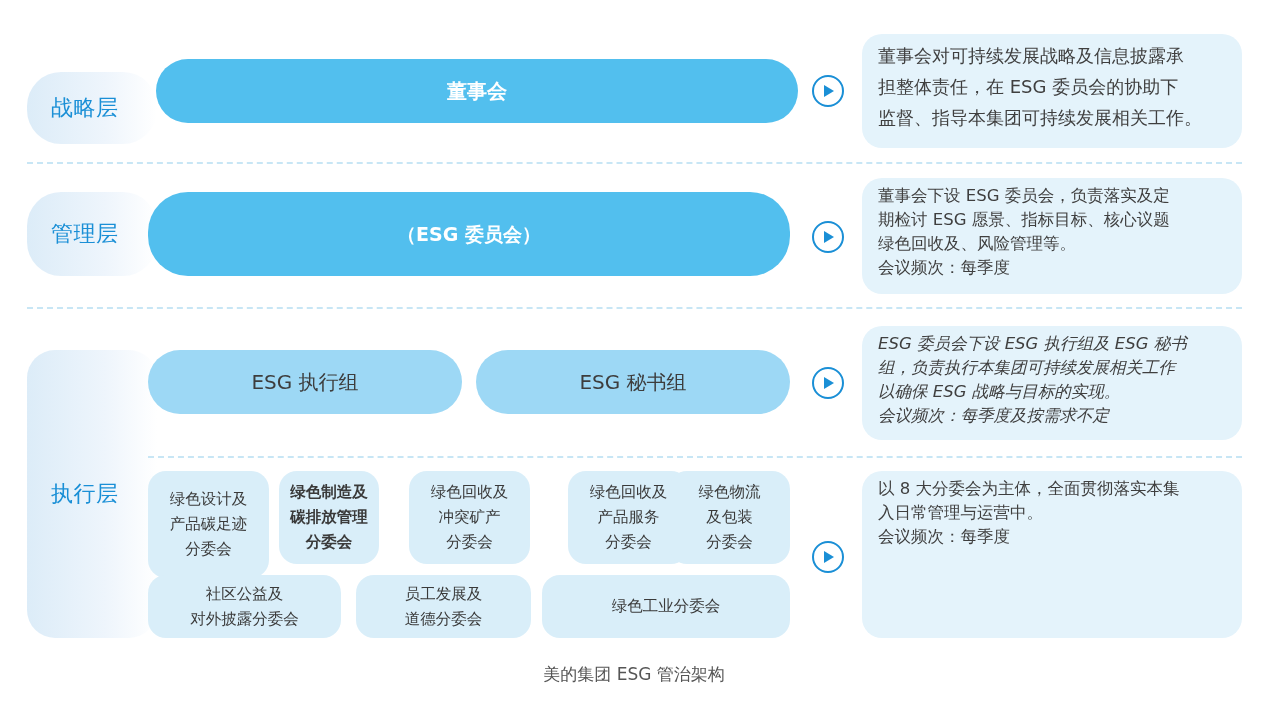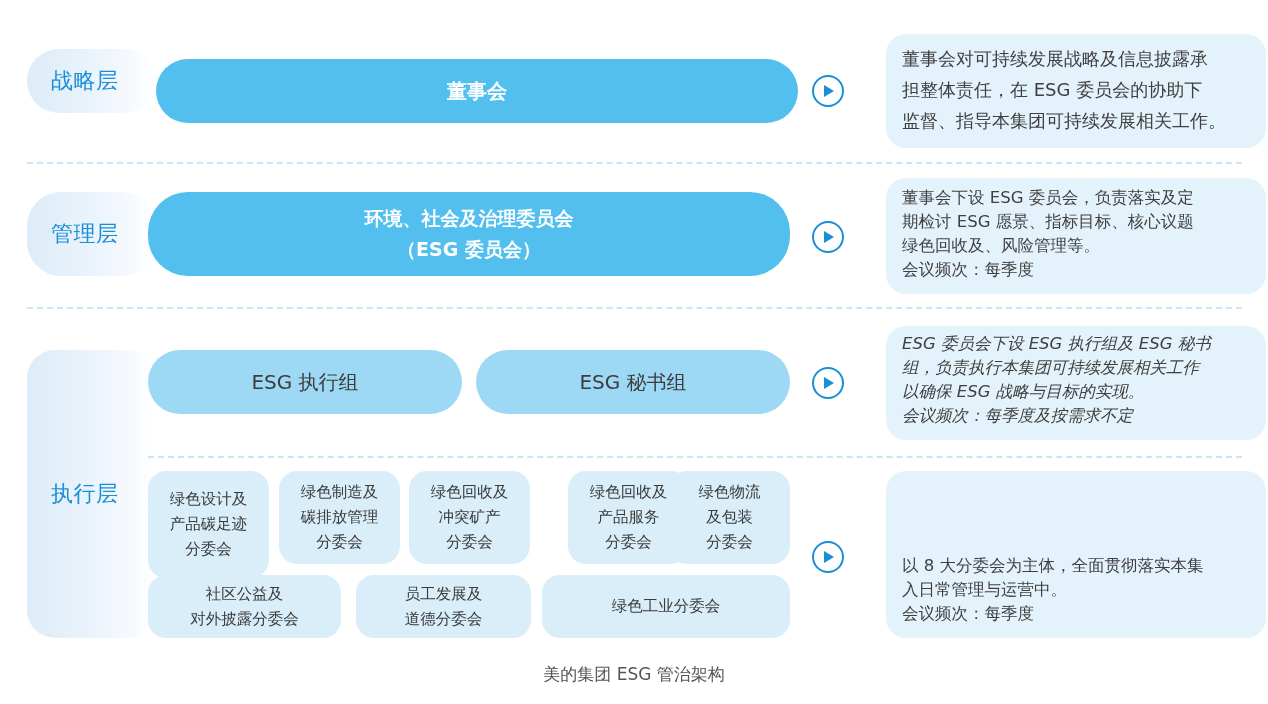--- a/index.html
+++ b/index.html
@@ -22,24 +22,24 @@
   .pill.dark { background: #52bfee; color: #ffffff; font-weight: bold; font-size: 19px; line-height: 31px; }
   .pill.mid { background: #9dd8f5; color: #3d3d3d; font-size: 20px; }
 
   .sub {
     position: absolute; background: #d9eef9; border-radius: 18px;
     display: flex; align-items: center; justify-content: center; flex-direction: column;
     text-align: center; font-size: 15.5px; line-height: 25px; color: #3a3a3a;
   }
 
   .desc {
-    position: absolute; left: 886px; width: 380px;
+    position: absolute; left: 862px; width: 380px;
     background: #e4f3fb; border-radius: 20px;
-    padding: 12px 16px; font-size: 16.5px; line-height: 24px; color: #3f3f3f;
-    display: flex; flex-direction: column; justify-content: flex-end;
+    padding: 6px 16px; font-size: 16.5px; line-height: 24px; color: #3f3f3f;
+    display: flex; flex-direction: column; justify-content: flex-start;
   }
   .desc.big { font-size: 18px; line-height: 31px; }
 
   .play {
     position: absolute; left: 812px; width: 32px; height: 32px;
     border: 2px solid #1a8fd6; border-radius: 50%;
     display: flex; align-items: center; justify-content: center;
   }
   .play svg { display: block; }
 
@@ -49,21 +49,21 @@
   }
 
   .caption {
     position: absolute; left: 0; width: 1268px; top: 663px;
     text-align: center; font-size: 17px; color: #555;
   }
 </style>
 </head>
 <body>
 
-<div class="layer-tab" style="top:49px; width:130px; height:64px;">
+<div class="layer-tab" style="top:72px; width:130px; height:72px;">
   <span>战略层</span>
 </div>
 <div class="pill dark" style="left:156px; top:59px; width:642px; height:64px; font-size:20px;">
   <span>董事会</span>
 </div>
 <div class="play" style="top:75px;">
   <svg width="14" height="14" viewBox="0 0 14 14">
       <polygon points="3,1 13,7 3,13" fill="#1a8fd6"></polygon>
     </svg>
 </div>
@@ -72,21 +72,20 @@
   <div>担整体责任，在 ESG 委员会的协助下</div>
   <div>监督、指导本集团可持续发展相关工作。</div>
 </div>
 
 <div class="divider" style="left:27px; width:1215px; top:162px;"></div>
 
 <div class="layer-tab" style="top:192px; width:130px; height:84px;">
   <span>管理层</span>
 </div>
 <div class="pill dark" style="left:148px; top:192px; width:642px; height:84px;">
-  <span>环境、社会及治理委员会</span>
   <span>（ESG 委员会）</span>
 </div>
 <div class="play" style="top:221px;">
   <svg width="14" height="14" viewBox="0 0 14 14">
       <polygon points="3,1 13,7 3,13" fill="#1a8fd6"></polygon>
     </svg>
 </div>
 <div class="desc" style="top:178px; height:116px;">
   <div>董事会下设 ESG 委员会，负责落实及定</div>
   <div>期检讨 ESG 愿景、指标目标、核心议题</div>
@@ -118,21 +117,21 @@
   <div>会议频次：每季度及按需求不定</div>
 </div>
 
 <div class="divider" style="left:148px; width:1094px; top:456px;"></div>
 
 <div class="sub" style="left:148px; top:471px; width:121px; height:107px;">
   <div>绿色设计及</div>
   <div>产品碳足迹</div>
   <div>分委会</div>
 </div>
-<div class="sub" style="left:279px; top:471px; width:121px; height:93px;">
+<div class="sub" style="left:279px; top:471px; width:100px; height:93px;font-weight:bold;">
   <div>绿色制造及</div>
   <div>碳排放管理</div>
   <div>分委会</div>
 </div>
 <div class="sub" style="left:409px; top:471px; width:121px; height:93px;">
   <div>绿色回收及</div>
   <div>冲突矿产</div>
   <div>分委会</div>
 </div>
 <div class="sub" style="left:568px; top:471px; width:121px; height:93px;">

